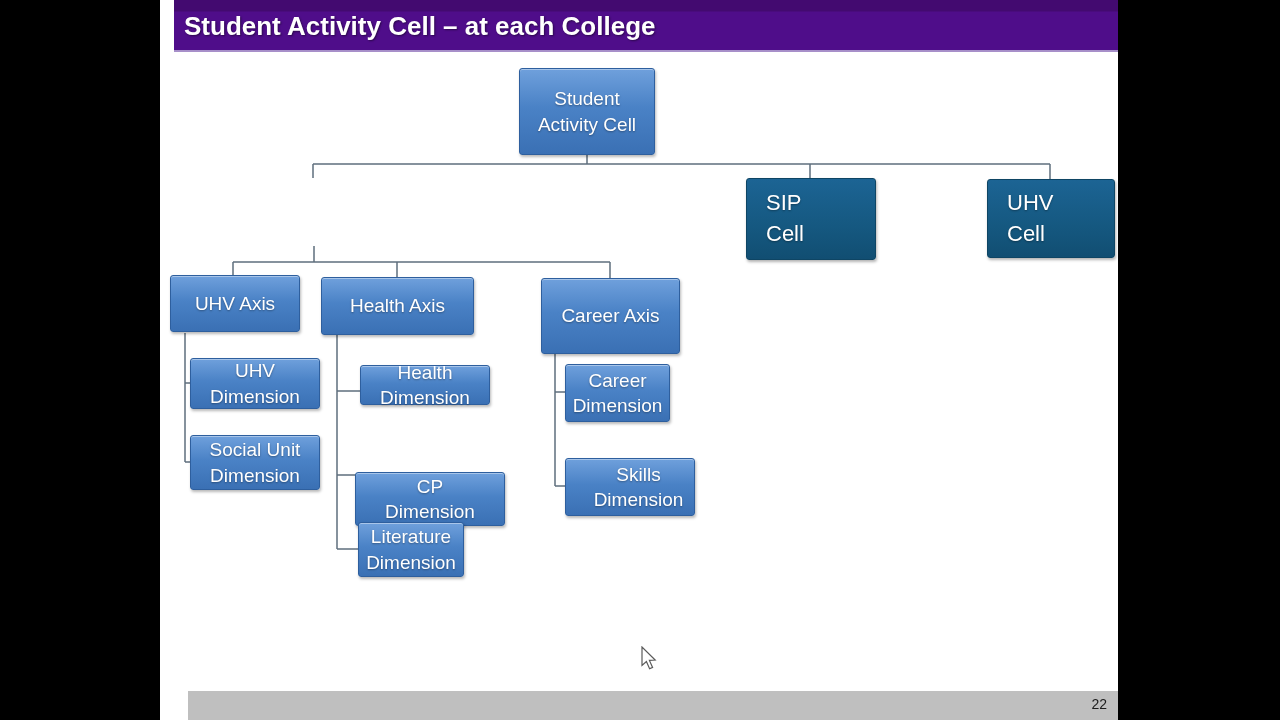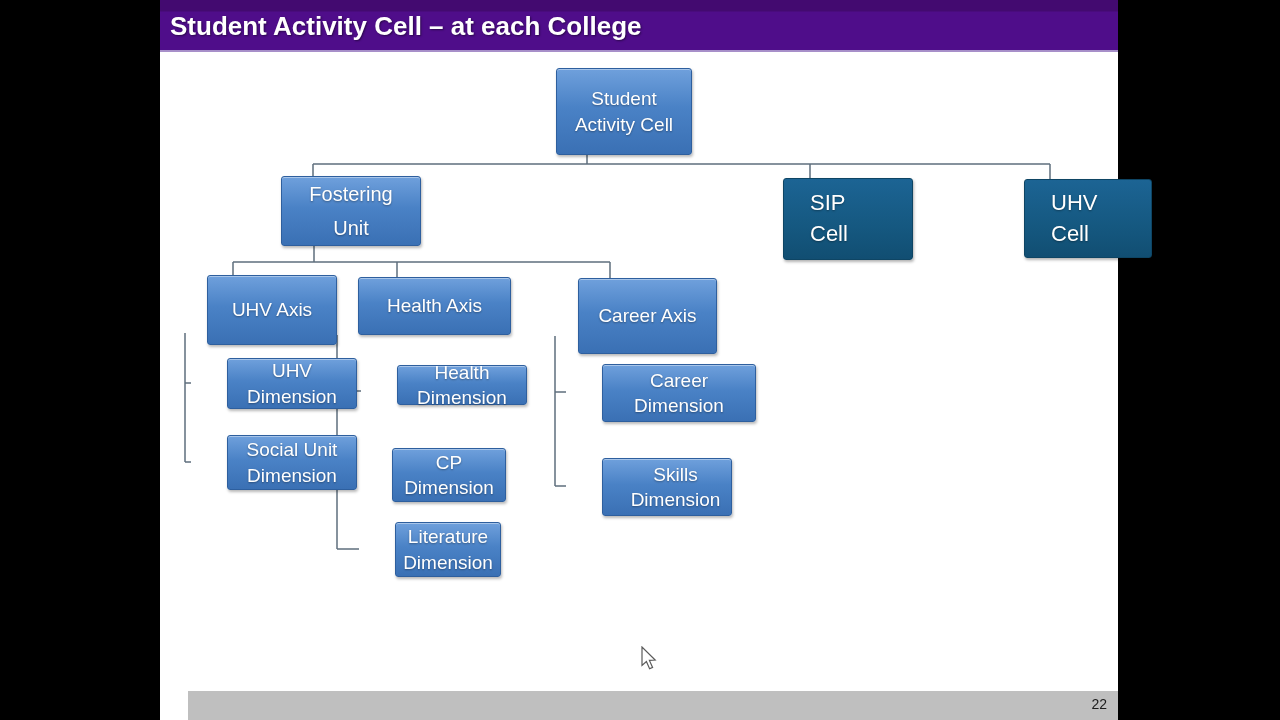--- a/index.html
+++ b/index.html
@@ -9,21 +9,21 @@
     position:relative;
     overflow:hidden;
     font-family:"Liberation Sans", sans-serif;
   }
   .slide{
     position:absolute;left:160px;top:0;
     width:958px;height:720px;
     background:#ffffff;
   }
   .titlebar{
-    position:absolute;left:0;top:0;right:0;
+    position:absolute;left:14px;top:0;right:0;
     height:50px;
     background:linear-gradient(180deg,#430a70 0%,#430a70 21%,#4f0d8a 25%,#4f0d8a 100%);
     border-bottom:2px solid #a78fc9;
   }
   .titlebar .title{
     position:absolute;left:10px;top:11px;
     color:#ffffff;
     font-size:26px;font-weight:bold;
     text-shadow:1px 1px 2px rgba(0,0,0,.45);
     white-space:nowrap;
@@ -34,34 +34,33 @@
     display:flex;align-items:center;justify-content:center;
     text-align:center;
     color:#ffffff;
     font-size:19px;
     line-height:1.32;
     white-space:pre-line;
     border-radius:3px;
     text-shadow:0 1px 2px rgba(0,0,0,.35);
     box-sizing:border-box;
     padding:0 12px;
-    margin-left:37px;
   }
   .node.blue{
     background:linear-gradient(180deg,#6fa0dc 0%,#4a82c6 45%,#3a70b4 100%);
     border:1px solid #2e5f9e;
     box-shadow:inset 0 1px 0 rgba(255,255,255,.4), 1px 2px 3px rgba(0,0,0,.28);
   }
   .node.dark{
     background:linear-gradient(180deg,#1c6494 0%,#155880 60%,#114e72 100%);
     border:1px solid #0e4564;
     box-shadow:1px 2px 3px rgba(0,0,0,.3);
     justify-content:flex-start;
     text-align:left;
-    padding-left:26px;
+    padding-left:19px;
     font-size:22px;
     line-height:1.4;
   }
   .node.wide-gap{line-height:1.7;font-size:20px;}
   .footerbar{
     position:absolute;left:0;right:0;bottom:0;
     height:29px;
     background:#bfbfbf;
     margin-left:28px;
   }
@@ -91,51 +90,49 @@
 
       <path d="M177,335 L177,549 M177,391 L201,391 M177,475 L196,475 M177,549 L199,549"></path>
 
       <path d="M395,336 L395,486 M395,392 L406,392 M395,486 L406,486"></path>
     </g>
   </svg>
 
   <div class="node blue" style="left:359px;top:68px;width:136px;height:87px;">Student
 Activity Cell</div>
 
-  <div class="node blue wide-gap" style="left:84px;top:176px;width:140px;height:70px;">Fostering
-Unit</div>
 
   <div class="node dark" style="left:586px;top:178px;width:130px;height:82px;">SIP
 Cell</div>
 
   <div class="node dark" style="left:827px;top:179px;width:128px;height:79px;">UHV
 Cell</div>
 
-  <div class="node blue" style="left:10px;top:275px;width:130px;height:70px;">UHV Axis</div>
+  <div class="node blue" style="left:10px;top:275px;width:130px;height:57px;">UHV Axis</div>
 
   <div class="node blue" style="left:161px;top:277px;width:153px;height:58px;text-align:center;">Health Axis</div>
 
   <div class="node blue" style="left:381px;top:278px;width:139px;height:76px;">Career Axis</div>
 
   <div class="node blue" style="left:30px;top:358px;width:130px;height:51px;">UHV
 Dimension</div>
 
   <div class="node blue" style="left:30px;top:435px;width:130px;height:55px;">Social Unit
 Dimension</div>
 
   <div class="node blue" style="left:200px;top:365px;width:130px;height:40px;">Health
 Dimension</div>
 
-  <div class="node blue" style="left:195px;top:448px;width:114px;height:54px;">CP
+  <div class="node blue" style="left:195px;top:472px;width:150px;height:54px;">CP
 Dimension</div>
 
   <div class="node blue" style="left:198px;top:522px;width:106px;height:55px;">Literature
 Dimension</div>
 
-  <div class="node blue" style="left:405px;top:364px;width:154px;height:58px;">Career
+  <div class="node blue" style="left:405px;top:364px;width:105px;height:58px;">Career
 Dimension</div>
 
   <div class="node blue" style="left:405px;top:458px;width:130px;height:58px;padding-left:29px;">Skills
 Dimension</div>
 
   <div class="footerbar">
     <div class="pagenum">22</div>
   </div>
 
   <svg class="cursor" viewBox="0 0 20 26" xmlns="http://www.w3.org/2000/svg">

